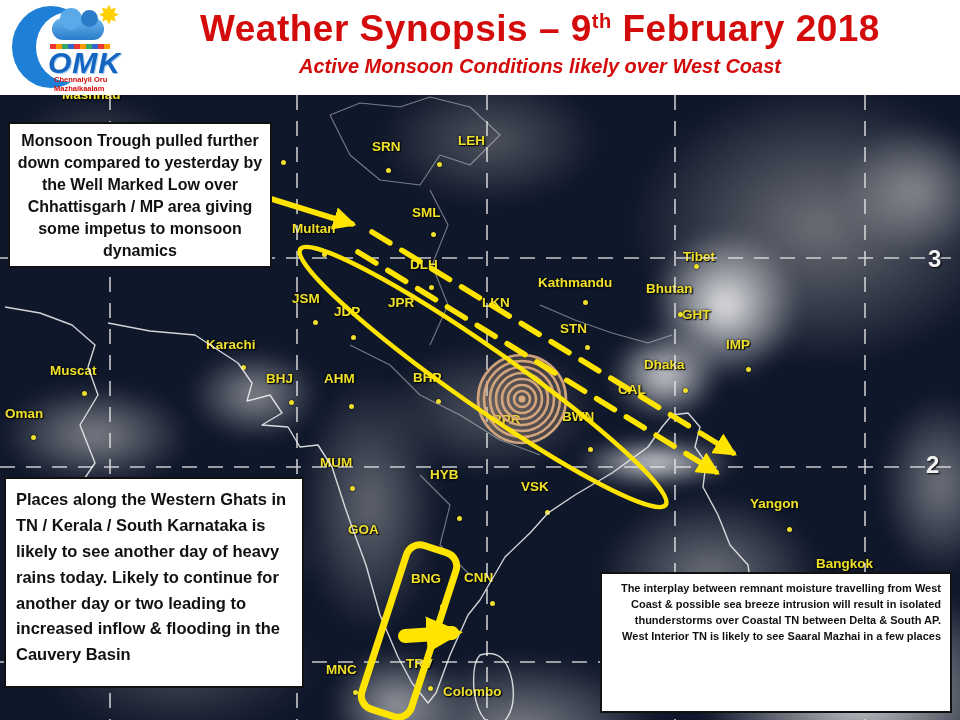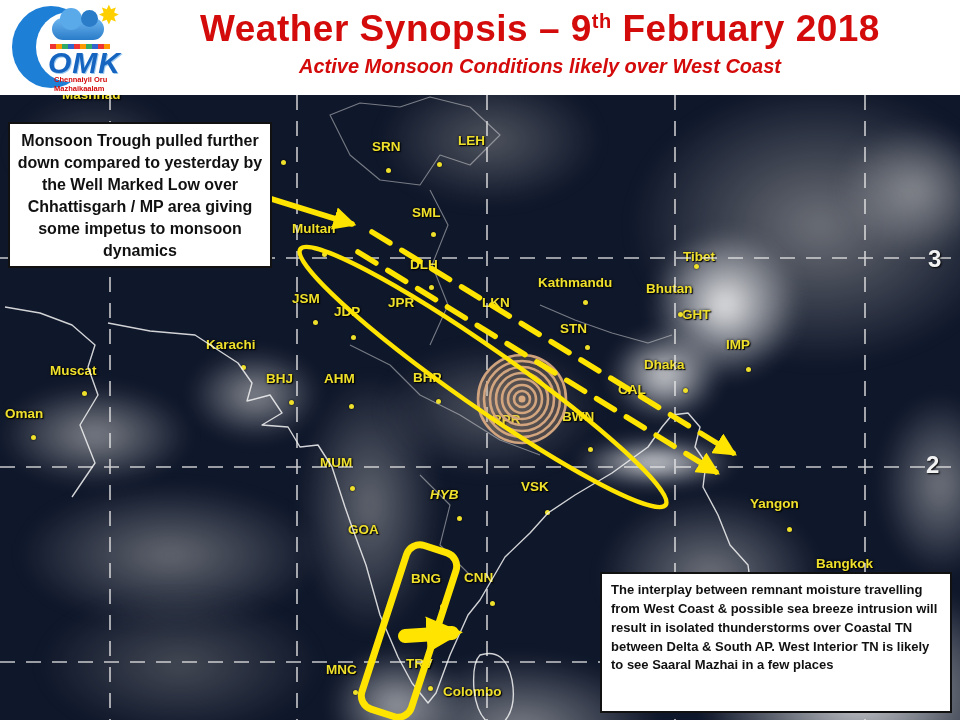--- a/index.html
+++ b/index.html
@@ -45,22 +45,22 @@
   .lat-label{position:absolute;z-index:4;color:#f2f2f2;font-weight:bold;font-size:24px;
              text-shadow:1px 1px 2px #000;}
 
   
   .note{position:absolute;z-index:5;background:#fff;border:2px solid #111;color:#111;
         font-weight:bold;box-sizing:border-box;}
   #note1{left:8px;top:27px;width:264px;height:146px;font-size:16px;line-height:1.38;
          text-align:center;padding:6px 6px;}
   #note2{left:4px;top:382px;width:300px;height:211px;font-size:16.5px;line-height:1.57;
          text-align:left;padding:8px 10px;}
-  #note3{left:600px;top:477px;width:352px;height:141px;font-size:13px;line-height:1.45;
-         text-align:left;padding:7px 9px;}
+  #note3{left:600px;top:477px;width:352px;height:141px;font-size:11px;line-height:1.45;
+         text-align:right;padding:7px 9px;}
 </style>
 </head>
 <body>
 
 <div id="page">
 
   <div id="header">
     <div id="logo">
       <div class="crescent"></div>
       <div class="crescent-cut"></div>
@@ -178,21 +178,21 @@
         <span class="map-label" style="left: 560px; top: 226px;">STN</span>
         <span class="map-label" style="left: 206px; top: 242px;">Karachi</span>
         <span class="map-label" style="left: 50px; top: 268px;">Muscat</span>
         <span class="map-label" style="left: 5px; top: 311px; text-align: right;">Oman</span>
         <span class="map-label" style="left: 266px; top: 276px;">BHJ</span>
         <span class="map-label" style="left: 324px; top: 276px;">AHM</span>
         <span class="map-label" style="left: 413px; top: 275px;">BHP</span>
         <span class="map-label" style="left: 492px; top: 317px;">RPR</span>
         <span class="map-label" style="left: 562px; top: 314px;">BWN</span>
         <span class="map-label" style="left: 320px; top: 360px;">MUM</span>
-        <span class="map-label" style="left: 430px; top: 392px; font-style: italic;">HYB</span>
+        <span class="map-label" style="left: 430px; top: 372px;">HYB</span>
         <span class="map-label" style="left: 521px; top: 384px;">VSK</span>
         <span class="map-label" style="left: 348px; top: 427px;">GOA</span>
         <span class="map-label" style="left: 411px; top: 476px;">BNG</span>
         <span class="map-label" style="left: 464px; top: 475px;">CNN</span>
         <span class="map-label" style="left: 326px; top: 567px;">MNC</span>
         <span class="map-label" style="left: 406px; top: 561px;">TRV</span>
         <span class="map-label" style="left: 443px; top: 589px;">Colombo</span>
         <span class="map-label" style="left: 750px; top: 401px;">Yangon</span>
         <span class="map-label" style="left: 816px; top: 461px;">Bangkok</span>
         <span class="map-dot" style="left: 281px; top: 65px;"></span>
@@ -225,15 +225,16 @@
         <span class="map-dot" style="left: 428px; top: 591px;"></span>
         <span class="map-dot" style="left: 787px; top: 432px;"></span>
         <span class="map-dot" style="left: 585px; top: 250px;"></span>
       </div>
     <div id="lat-labels">
         <span class="lat-label" style="left: 928px; top: 150px;">3</span>
         <span class="lat-label" style="left: 926px; top: 356px;">2</span>
       </div>
 
     <div class="note" id="note1">Monsoon Trough pulled further down compared to yesterday by the Well Marked Low over Chhattisgarh / MP area giving some impetus to monsoon dynamics</div>
+    <div class="note" id="note2">Places along the Western Ghats in TN / Kerala / South Karnataka is likely to see another day of heavy rains today.  Likely to continue for another day or two leading to increased inflow &amp; flooding in the Cauvery Basin</div>
     <div class="note" id="note3">The interplay between remnant moisture travelling from West Coast &amp; possible sea breeze intrusion will result in isolated thunderstorms over Coastal TN between Delta &amp; South AP. West Interior TN is likely to see Saaral Mazhai in a few places</div>
   </div>
 </div>
 
 </body></html>

